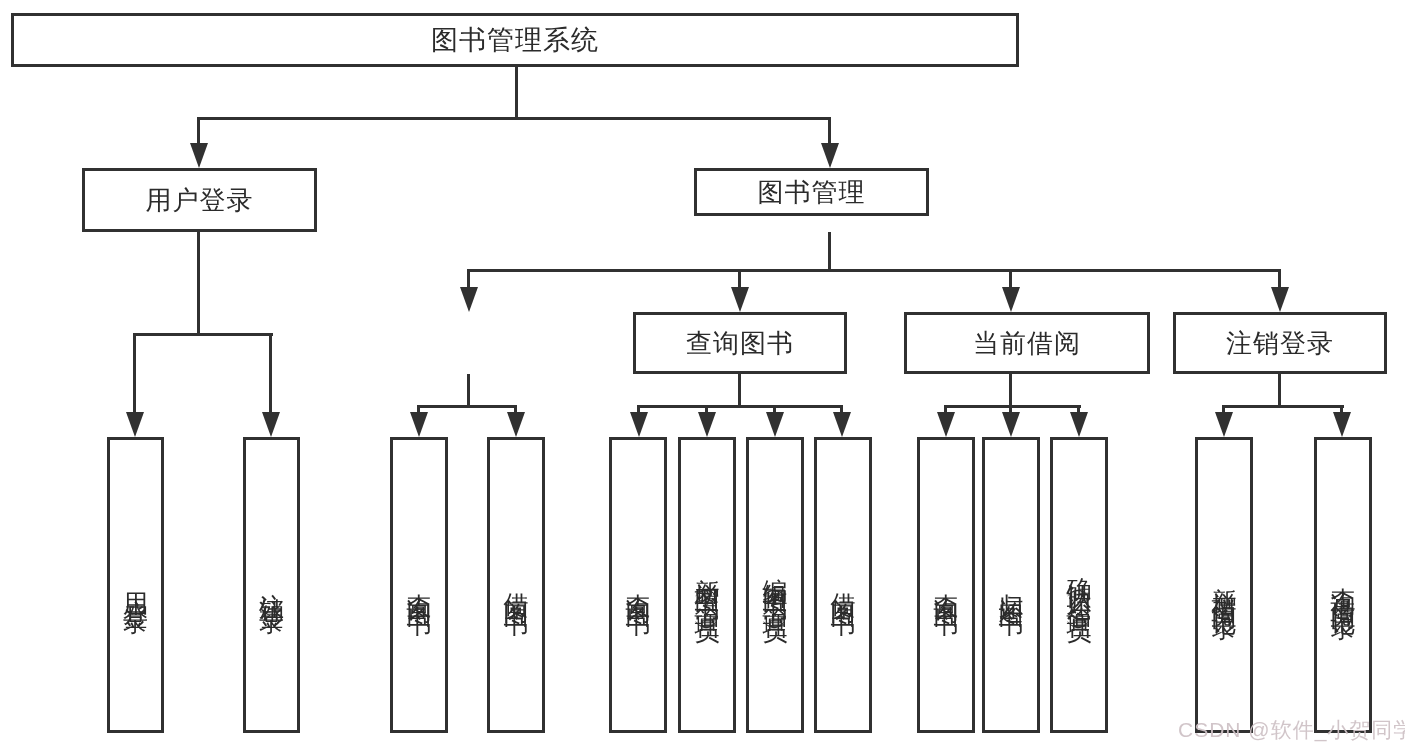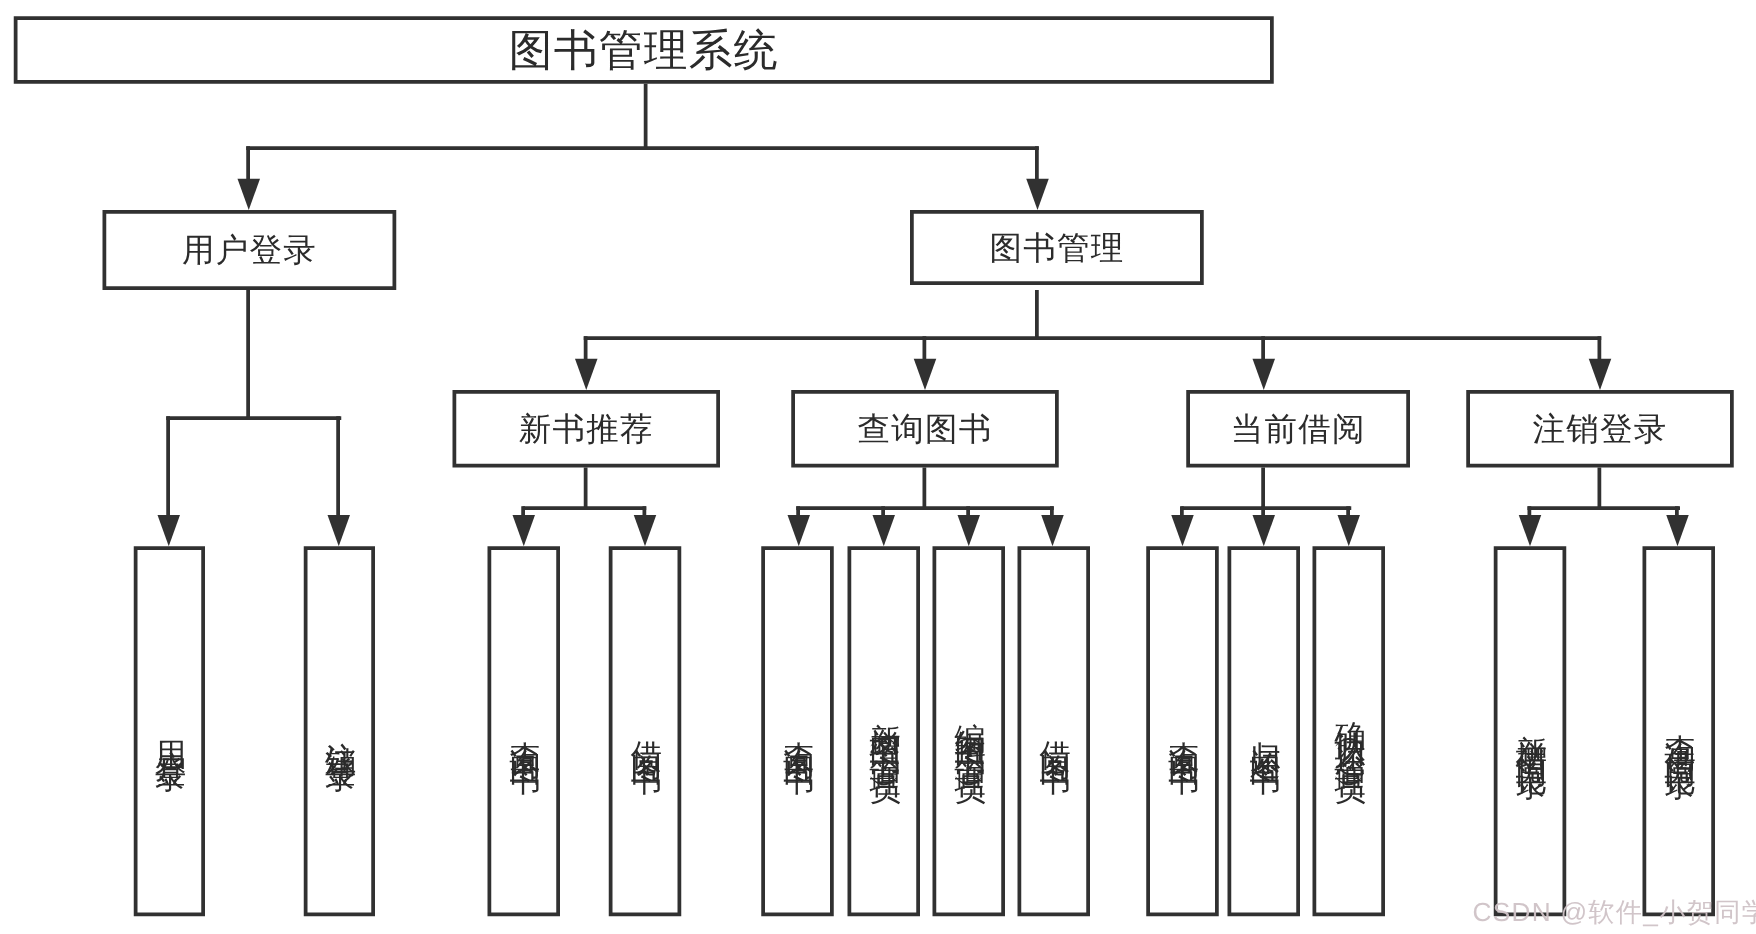--- a/index.html
+++ b/index.html
@@ -14,21 +14,21 @@
   .box {
     position:absolute;
     background:#ffffff;
     border:3px solid #313131;
     box-sizing:border-box;
     display:flex;
     align-items:center;
     justify-content:center;
   }
   .box.h { font-size:26px; letter-spacing:1px; }
-  .box.root { font-size:35px; }
+  .box.root { font-size:27px; }
   .box.v span {
     writing-mode:vertical-rl;
     text-orientation:mixed;
     font-size:25px;
     letter-spacing:6px;
     line-height:1;
     white-space:nowrap;
   }
   .ln { position:absolute; background:#313131; }
   .arrow {
@@ -60,21 +60,21 @@
   <div class="ln" style="left:515px; top:67px; width:3px; height:52px;"></div>
   <div class="ln" style="left:197px; top:117px; width:634px; height:3px;"></div>
   <div class="ln" style="left:197px; top:117px; width:3px; height:27px;"></div>
   <div class="arrow" style="left:190px; top:143px;"></div>
   <div class="ln" style="left:828px; top:117px; width:3px; height:27px;"></div>
   <div class="arrow" style="left:821px; top:143px;"></div>
 
   <div class="box h" style="left:82px; top:168px; width:235px; height:64px;">
     <span>用户登录</span>
   </div>
-  <div class="box h" style="left:728px; top:168px; width:235px; height:60px;">
+  <div class="box h" style="left:694px; top:168px; width:235px; height:48px;">
     <span>图书管理</span>
   </div>
 
   <div class="ln" style="left:197px; top:232px; width:3px; height:103px;"></div>
   <div class="ln" style="left:133px; top:333px; width:140px; height:3px;"></div>
   <div class="ln" style="left:133px; top:333px; width:3px; height:80px;"></div>
   <div class="arrow" style="left:126px; top:412px;"></div>
   <div class="ln" style="left:269px; top:333px; width:3px; height:80px;"></div>
   <div class="arrow" style="left:262px; top:412px;"></div>
 
@@ -82,27 +82,24 @@
   <div class="ln" style="left:467px; top:269px; width:814px; height:3px;"></div>
   <div class="ln" style="left:467px; top:269px; width:3px; height:20px;"></div>
   <div class="arrow" style="left:460px; top:287px;"></div>
   <div class="ln" style="left:738px; top:269px; width:3px; height:20px;"></div>
   <div class="arrow" style="left:731px; top:287px;"></div>
   <div class="ln" style="left:1009px; top:269px; width:3px; height:20px;"></div>
   <div class="arrow" style="left:1002px; top:287px;"></div>
   <div class="ln" style="left:1278px; top:269px; width:3px; height:20px;"></div>
   <div class="arrow" style="left:1271px; top:287px;"></div>
 
-  <div class="box h" style="left:362px; top:312px; width:214px; height:62px;">
-    <span>新书推荐</span>
-  </div>
   <div class="box h" style="left:633px; top:312px; width:214px; height:62px;">
     <span>查询图书</span>
   </div>
-  <div class="box h" style="left:949px; top:312px; width:179px; height:62px;">
+  <div class="box h" style="left:904px; top:312px; width:246px; height:62px;">
     <span>当前借阅</span>
   </div>
   <div class="box h" style="left:1173px; top:312px; width:214px; height:62px;">
     <span>注销登录</span>
   </div>
 
   <div class="ln" style="left:467px; top:374px; width:3px; height:34px;"></div>
   <div class="ln" style="left:418px; top:405px; width:99px; height:3px;"></div>
   <div class="ln" style="left:417px; top:405px; width:3px; height:9px;"></div>
   <div class="arrow" style="left:410px; top:412px;"></div>

